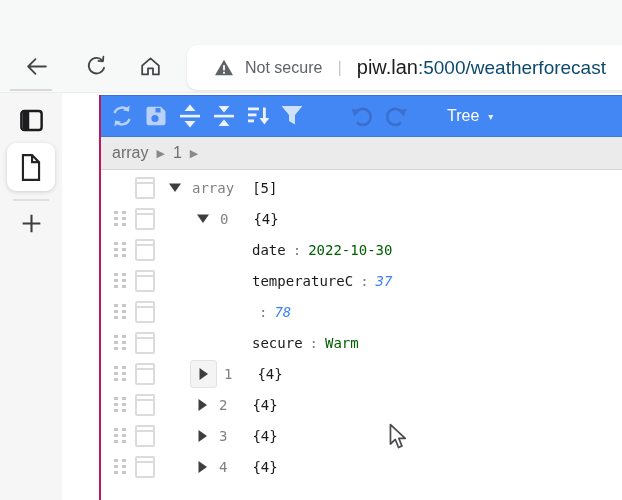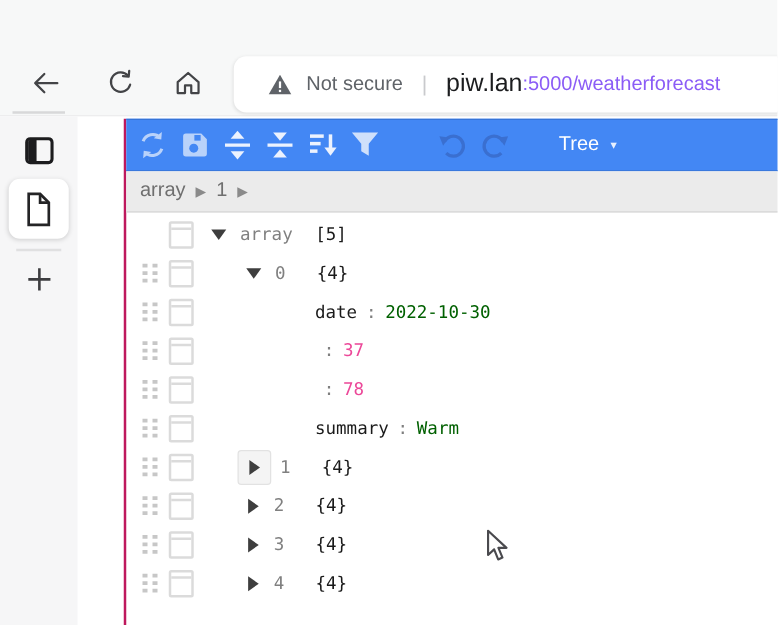--- a/index.html
+++ b/index.html
@@ -17,21 +17,21 @@
   #btn-reload { left:82px; }
   #btn-home { left:136px; }
 
   .addressbar { position:absolute; left:187px; top:45px; width:450px; height:45px;
                 background:#ffffff; border-radius:10px;
                 box-shadow:0 1px 3px rgba(0,0,0,.10); display:flex; align-items:center; }
   .warn { margin-left:27px; width:20px; height:18px; flex:0 0 auto; }
   .sec-label { margin-left:11px; color:#5f6368; font-size:16px; }
   .addr-div { margin:0 15px; color:#c9cacd; font-size:17px; font-weight:300; }
   .host { color:#1c1d1f; font-size:20px; }
-  .path { color:#8b5cf6; font-size:16px; }
+  .path { color:#0c4a6e; font-size:19px; }
 
   
   .sidebar { position:absolute; left:0; top:93px; width:62px; height:407px; background:#f6f6f7; }
   .sb-divider { position:absolute; left:10px; top:-4px; width:42px; height:2px; background:#d8d8d9; }
   .sb-vtabs { position:absolute; left:18px; top:14px; }
   .tabcard { position:absolute; left:7px; top:50px; width:48px; height:48px; background:#fff;
              border-radius:9px; box-shadow:0 1px 4px rgba(0,0,0,.16);
              display:flex; align-items:center; justify-content:center; }
   .sb-divider2 { position:absolute; left:13px; top:106px; width:36px; height:2px; background:#e0e0e1; }
   .sb-plus { position:absolute; left:19px; top:118px; }
@@ -69,21 +69,21 @@
   .tribtn { width:27px; height:28px; background:#f4f4f4; border:1px solid #e2e2e2; border-radius:3px;
             display:flex; align-items:center; justify-content:center; margin-right:7px; flex:0 0 auto; }
   .tribtn .tri { margin-right:0; }
   .k-ro { color:#808080; }
   .k-field { color:#1a1a1a; }
   .sep { color:#7f7f7f; margin:0 7px; }
   .v { margin-left:18px; }
   .v-idx { margin-left:25px; }
   .v-meta { color:#1a1a1a; }
   .v-str { color:#006000; margin-left:0;text-align:center; }
-  .v-num { color:#ec4899; margin-left:0; }
+  .v-num { color:#3b82f6; margin-left:0;font-style:italic; }
 
   .cursor { position:absolute; left:388px; top:423px; z-index:20; }
 </style>
 </head>
 <body>
 
 <div class="screen">
 
   <div class="chrome">
     <div class="navbtn" id="btn-back">
@@ -267,20 +267,21 @@
         <span class="dots">
             <i></i>
             <i></i>
             <i></i>
             <i></i>
             <i></i>
             <i></i>
           </span>
         <span class="ctx"></span>
         <span class="ind2"></span>
+        <span class="k-field">temperatureC</span>
         <span class="sep">:</span>
         <span class="v-num">37</span>
       </div>
 
       <div class="row">
         <span class="dots">
             <i></i>
             <i></i>
             <i></i>
             <i></i>
@@ -297,21 +298,21 @@
         <span class="dots">
             <i></i>
             <i></i>
             <i></i>
             <i></i>
             <i></i>
             <i></i>
           </span>
         <span class="ctx"></span>
         <span class="ind2"></span>
-        <span class="k-field">summary</span>
+        <span class="k-field">secure</span>
         <span class="sep">:</span>
         <span class="v-str">Warm</span>
       </div>
 
       <div class="row">
         <span class="dots">
             <i></i>
             <i></i>
             <i></i>
             <i></i>

